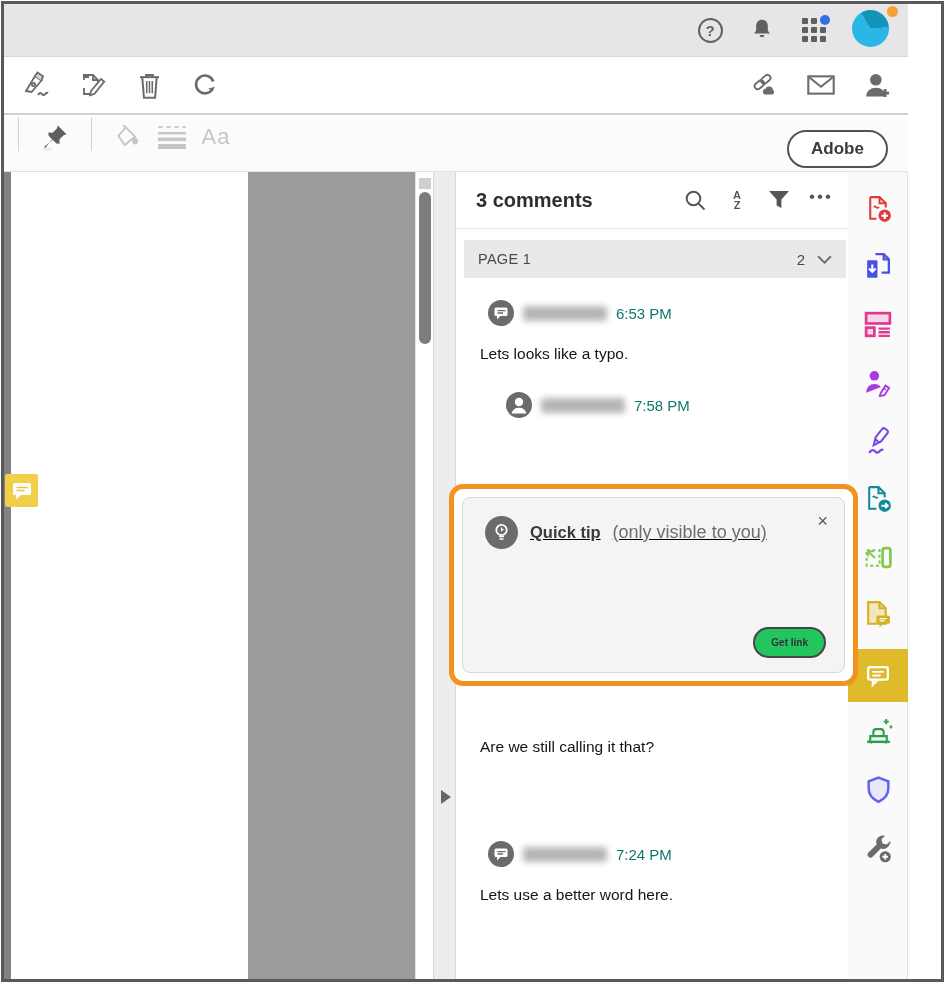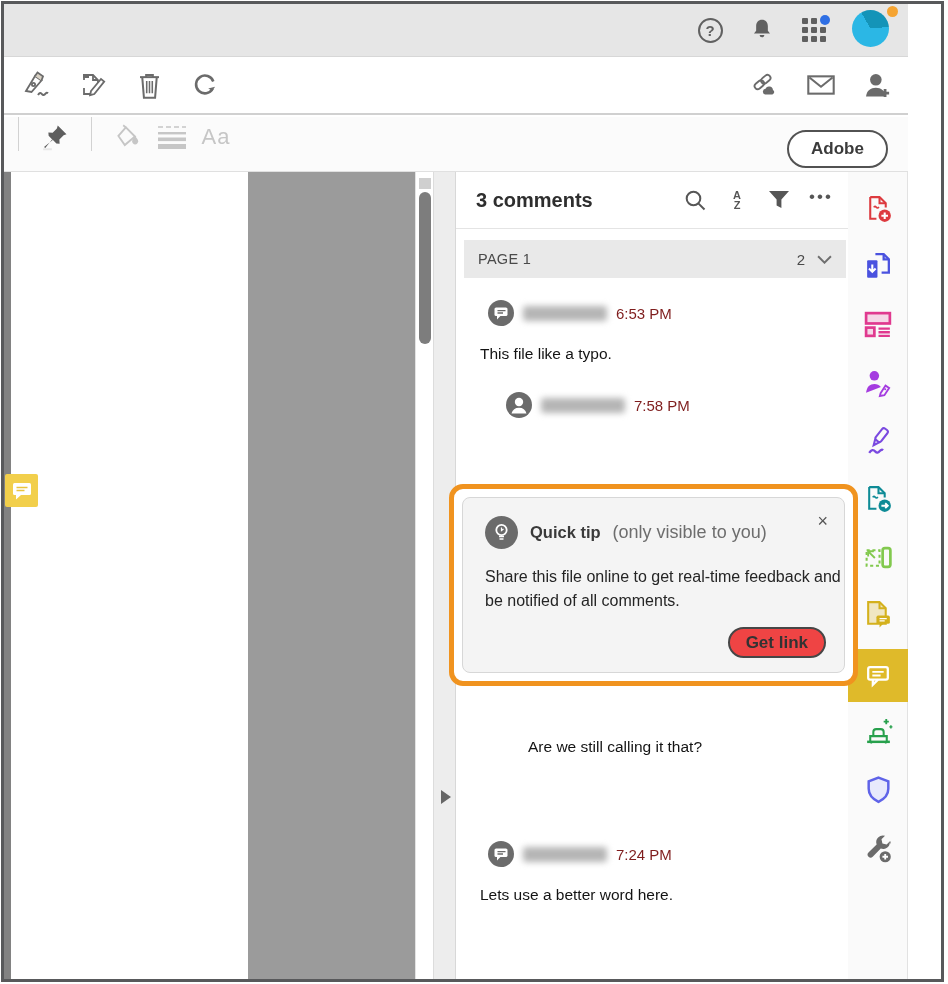--- a/index.html
+++ b/index.html
@@ -61,33 +61,33 @@
   #az-icon{flex-direction:column;font-size:11px;font-weight:700;line-height:10px;color:#565656;}
   #overflow-icon{font-size:17px;letter-spacing:2px;color:#565656;padding-bottom:6px;}
 
   .page-bar{left:8px;width:382px;height:38px;background:#e9e9e9;display:flex;align-items:center;padding:0 14px;cursor:pointer;}
   .page-bar .lbl{font-size:14.5px;color:#4a4a4a;letter-spacing:.3px;}
   .page-bar .cnt{margin-left:auto;font-size:15px;color:#4a4a4a;margin-right:12px;}
 
   .c-row{display:flex;align-items:center;gap:9px;}
   .c-avatar{width:26px;height:26px;flex:0 0 26px;}
   .blurname{width:84px;height:15px;background:#b5b5b5;border-radius:3px;filter:blur(3px);}
-  .c-time{font-size:15px;color:#7f1d1d;}
+  .c-time{font-size:15px;color:#0f766e;}
   .c-text{font-size:15.5px;color:#141414;line-height:21px;}
 
   
   #quicktip{left:445px;top:312px;width:409px;height:202px;border:5px solid;border-radius:14px;background:#fff;padding:8px;z-index:6;}
   #qt-card{width:100%;height:100%;background:#f4f4f4;border:1px solid #d7d7d7;border-radius:8px;padding:18px 20px 14px 22px;position:relative;}
-  #qt-head{display:flex;align-items:center;gap:12px;}
+  #qt-head{display:flex;align-items:center;gap:12px;text-decoration:underline;}
   #qt-title{font-size:16.5px;font-weight:700;color:#3a3a3a;}
   #qt-sub{font-size:18px;color:#6d6d6d;}
   #qt-close{position:absolute;right:16px;top:14px;font-size:18px;color:#555;cursor:pointer;line-height:18px;}
   #qt-body{margin-top:16px;width:372px;font-size:16px;color:#252525;line-height:24px;}
   #qt-btn{position:absolute;right:18px;bottom:14px;height:31px;padding:0 16px;border:2.5px solid #464646;border-radius:16px;
-          background:#ef4444;display:flex;align-items:center;font-size:17px;font-weight:700;color:#333;cursor:pointer;}
+          background:#22c55e;display:flex;align-items:center;font-size:10px;font-weight:700;color:#333;cursor:pointer;}
 
   
   #sidebar{left:844px;top:0;width:60px;height:807px;background:#fafafa;border-right:1px solid #e2e2e2;}
   .tool{position:absolute;left:0;width:60px;height:44px;display:flex;align-items:center;justify-content:center;cursor:pointer;}
   #tool-comments{height:53px;background:currentColor;}
   #right-col{left:904px;top:0;width:33px;height:807px;background:#fff;}
   svg{display:block;}
 </style>
 </head>
 <body>
@@ -270,33 +270,33 @@
       <div class="abs c-row" style="left:32px;top:128px;">
         <svg class="c-avatar" width="26" height="26" viewBox="0 0 26 26">
           <circle cx="13" cy="13" r="13" fill="#6b6b6b"></circle>
           <rect x="6.5" y="7.5" width="13" height="8.5" rx="1.6" fill="#fff"></rect>
           <path d="M9 16 v3.4 L12.4 16 Z" fill="#fff"></path>
           <path d="M9.5 10.6h8 M9.5 13h5.5" stroke="#6b6b6b" stroke-width="1.3"></path>
         </svg>
         <span class="blurname"></span>
         <span class="c-time">6:53 PM</span>
       </div>
-      <div class="abs c-text" style="left:24px;top:171px;">This file like a typo.</div>
+      <div class="abs c-text" style="left:24px;top:171px;">Lets looks like a typo.</div>
 
       <div class="abs c-row" style="left:50px;top:220px;">
         <svg class="c-avatar" width="26" height="26" viewBox="0 0 26 26">
           <circle cx="13" cy="13" r="13" fill="#6b6b6b"></circle>
           <circle cx="13" cy="10" r="4.2" fill="#fff"></circle>
           <path d="M5.5 21.5 a7.8 7.8 0 0 1 15 0 z" fill="#fff"></path>
         </svg>
         <span class="blurname"></span>
         <span class="c-time">7:58 PM</span>
       </div>
 
-      <div class="abs c-text" style="left:24px;top:564px;margin-left:48px;">Are we still calling it that?</div>
+      <div class="abs c-text" style="left:24px;top:564px;">Are we still calling it that?</div>
 
 
       <div class="abs c-row" style="left:32px;top:669px;">
         <svg class="c-avatar" width="26" height="26" viewBox="0 0 26 26">
           <circle cx="13" cy="13" r="13" fill="#6b6b6b"></circle>
           <rect x="6.5" y="7.5" width="13" height="8.5" rx="1.6" fill="#fff"></rect>
           <path d="M9 16 v3.4 L12.4 16 Z" fill="#fff"></path>
           <path d="M9.5 10.6h8 M9.5 13h5.5" stroke="#6b6b6b" stroke-width="1.3"></path>
         </svg>
         <span class="blurname"></span>
@@ -311,21 +311,20 @@
           <svg width="33" height="33" viewBox="0 0 33 33">
             <circle cx="16.5" cy="16.5" r="16.5" fill="#6b6b6b"></circle>
             <circle cx="16.5" cy="14" r="5.2" fill="none" stroke="#fff" stroke-width="1.8"></circle>
             <path d="M14 20.5 h5 M14.5 23 h4" stroke="#fff" stroke-width="1.6"></path>
             <path d="M16.5 11.5 v3 l2-1.5" stroke="#fff" stroke-width="1.2" fill="none"></path>
           </svg>
           <span id="qt-title">Quick tip</span>
           <span id="qt-sub">(only visible to you)</span>
         </div>
         <span id="qt-close">×</span>
-        <div id="qt-body">Share this file online to get real-time feedback and be notified of all comments.</div>
         <div id="qt-btn">Get link</div>
       </div>
     </div>
 
     <div class="abs" id="sidebar">
 
       <div class="tool" style="top: 15px; color: rgb(221, 58, 63);">
         <svg width="31" height="31" viewBox="0 0 30 30" fill="none" stroke="currentColor" stroke-width="2">
           <path d="M7 3 h9 l6 6 v4 M7 3 v21 h6"></path>
           <path d="M16 3 v6 h6"></path>

